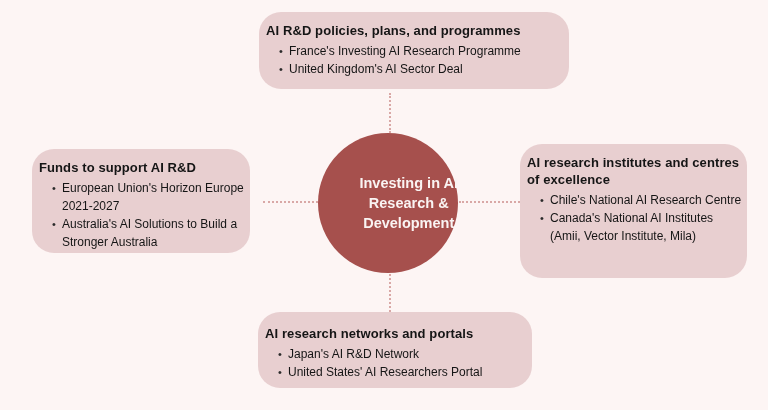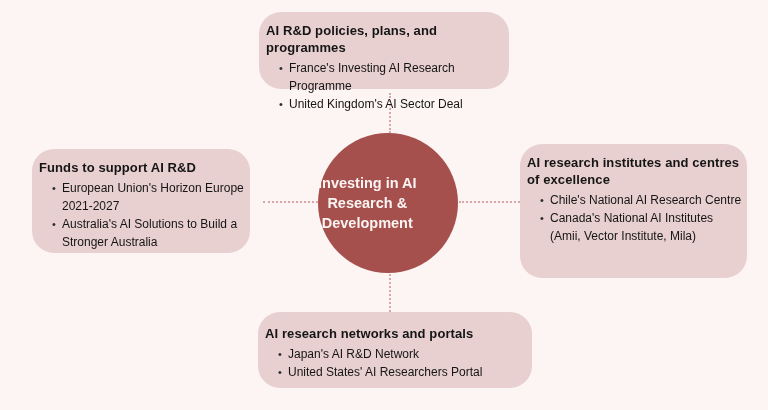--- a/index.html
+++ b/index.html
@@ -36,35 +36,35 @@
     padding-left: 10px;
   }
   .node li::before {
     content: "\2022";
     position: absolute;
     left: 0;
     top: 0;
     font-size: 11px;
     color: #2a2a2a;
   }
-  .node-top    { left: 259px; top: 12px;  width: 250px; height: 77px;  padding: 10px 8px 8px 7px; }
+  .node-top    { left: 259px; top: 12px;  width: 310px; height: 77px;  padding: 10px 8px 8px 7px; }
   .node-left   { left: 32px;  top: 149px; width: 218px; height: 104px; padding: 10px 5px 8px 7px; }
   .node-right  { left: 520px; top: 144px; width: 227px; height: 134px; padding: 10px 4px 8px 7px; }
   .node-bottom { left: 258px; top: 312px; width: 274px; height: 76px;  padding: 13px 8px 8px 7px; }
   .center-circle {
     position: absolute;
     left: 318px;
     top: 133px;
     width: 140px;
     height: 140px;
     border-radius: 50%;
     background: #a6504d;
     display: flex;
     align-items: center;
-    justify-content: flex-start;
+    justify-content: flex-end;
   }
   .center-label {
     text-align: center;
     color: #faf4f3;
     font-weight: 700;
     font-size: 14.5px;
     line-height: 20px;
   }
   .connector { position: absolute; }
   .connector.v { width: 0; border-left: 2px dotted #d9a8a6; }

